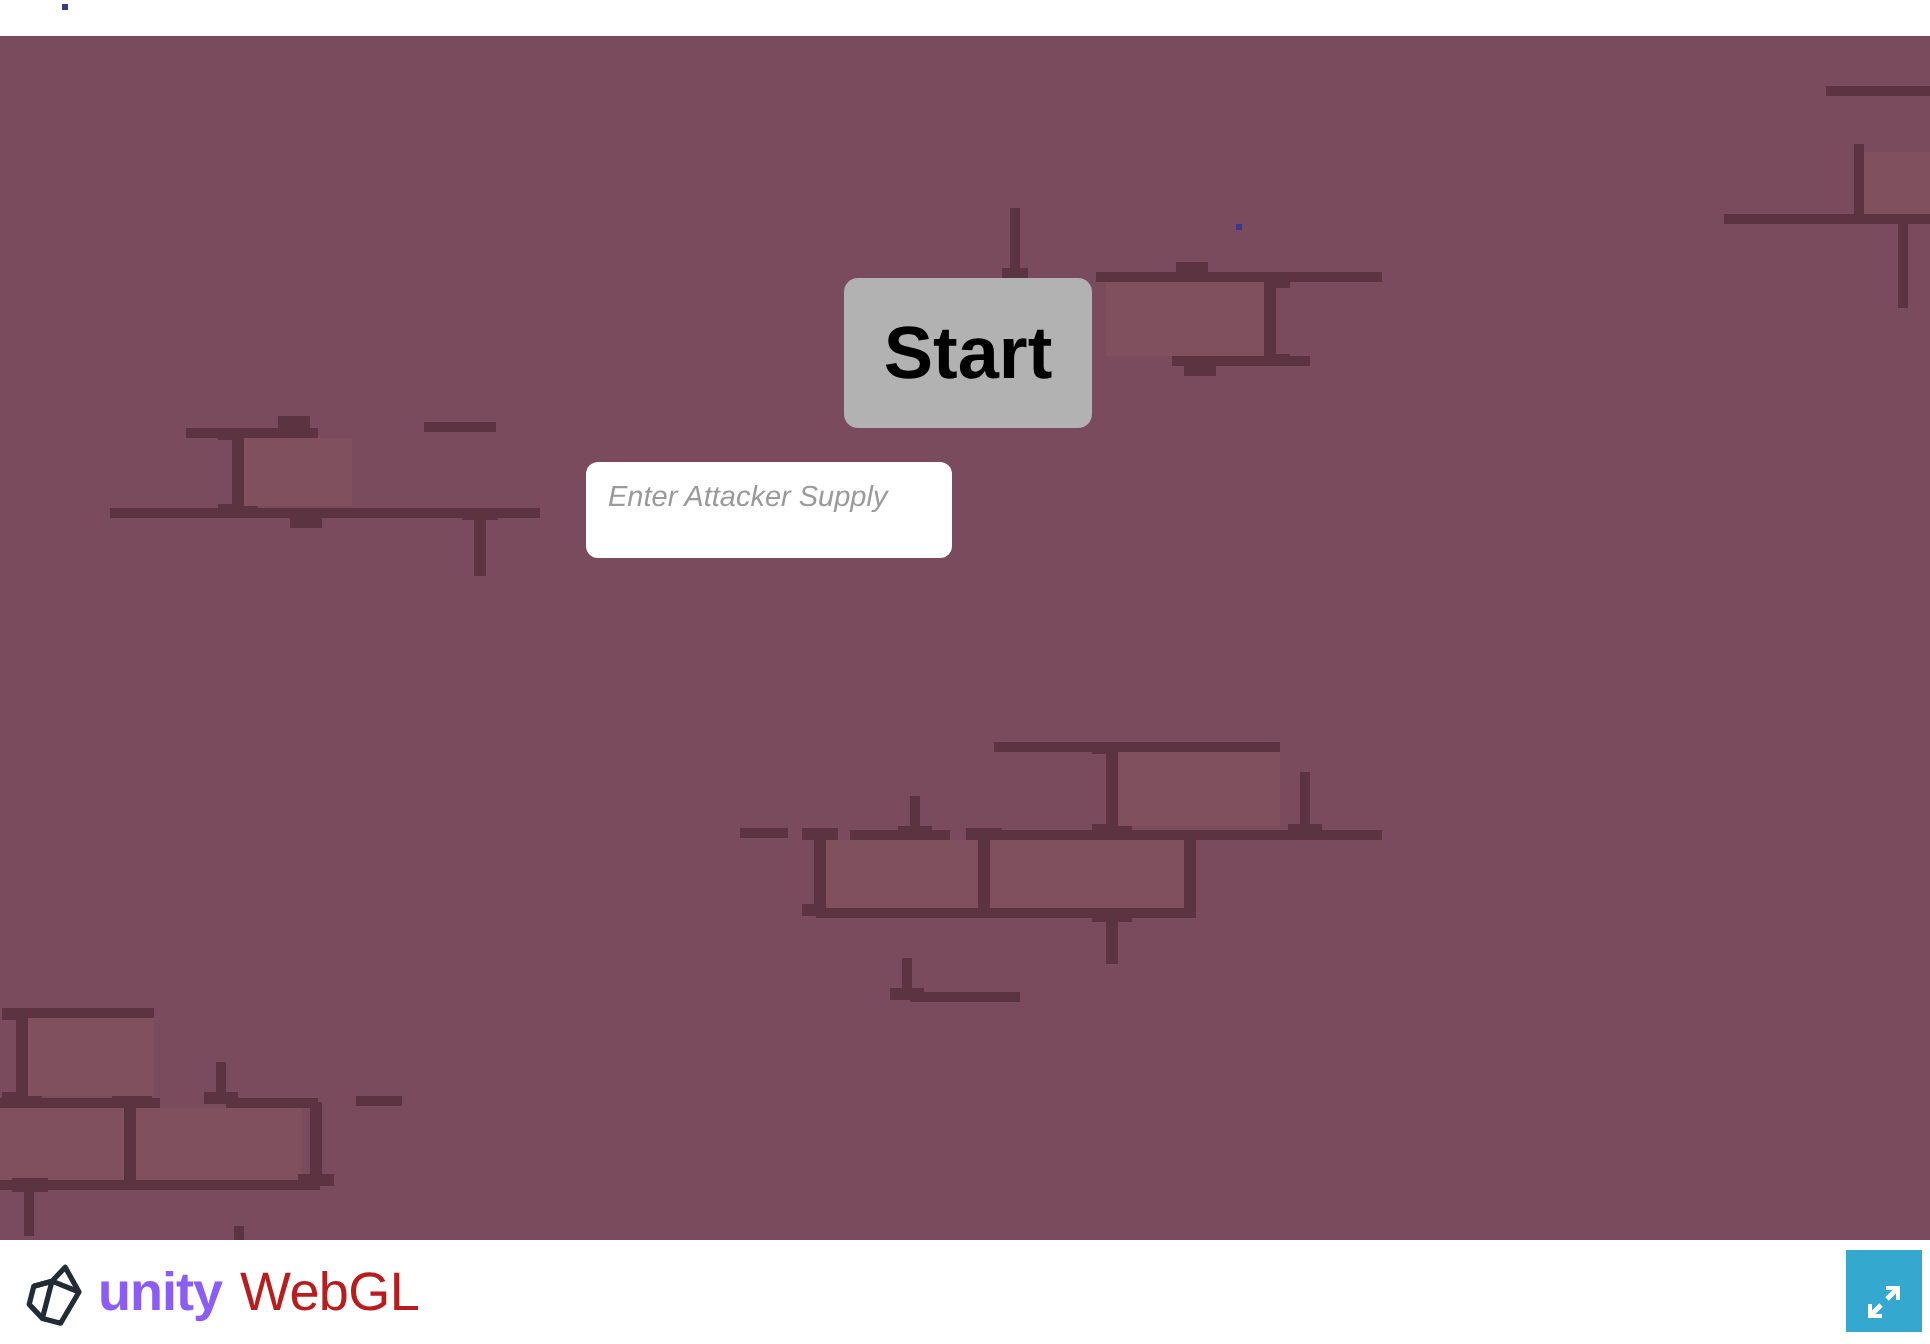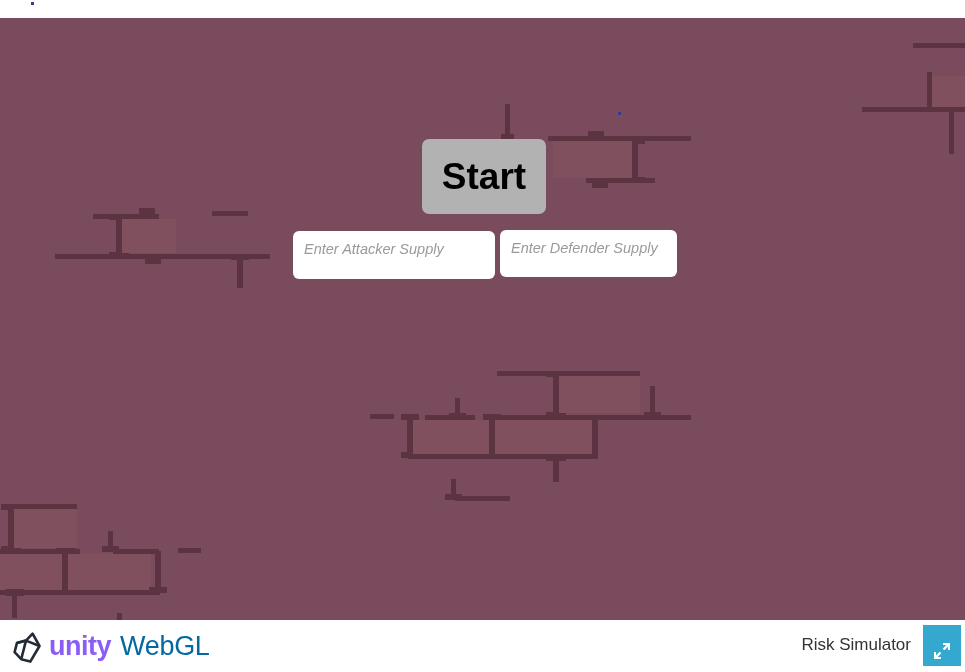--- a/index.html
+++ b/index.html
@@ -88,21 +88,21 @@
     overflow: hidden;
     line-height: 18px;
     outline: none;
   }
   .game-input::placeholder {
     color: #9a9a9a;
     font-style: italic;
     opacity: 1;
   }
 
-  #input-attacker-supply { left: 293px; top: 213px; width: 202px; height: 48px; }
+  #input-attacker-supply { left: 293px; top: 213px; width: 183px; height: 48px; }
   #input-defender-supply { left: 500px; top: 212px; width: 177px; height: 47px; }
   #input-attack-stop     { left: 293px; top: 276px; width: 177px; height: 48px; }
 
   
   #footer {
     position: absolute;
     left: 0;
     top: 620px;
     width: 965px;
     height: 52px;
@@ -124,21 +124,21 @@
     font-weight: bold;
     color: #8b5cf6;
     margin-left: 6px;
     letter-spacing: -0.5px;
     line-height: 30px;
   }
   #webgl-wordmark {
     font-family: "Liberation Sans", sans-serif;
     font-size: 27px;
     font-weight: normal;
-    color: #0369a1;
+    color: #b91c1c;
     margin-left: 9px;
     letter-spacing: -0.3px;
     line-height: 30px;
   }
 
   #footer-title {
     position: absolute;
     right: 54px;
     top: 13px;
     font-family: "Liberation Sans", sans-serif;
@@ -257,41 +257,39 @@
       <div class="brick-line" style="left:12px; top:575px; width:5px; height:25px;"></div>
       <div class="brick-line" style="left:6px; top:571px; width:18px; height:7px;"></div>
       <div class="brick-line" style="left:117px; top:595px; width:5px; height:18px;"></div>
 
     </div>
 
     <button id="start-button">Start</button>
 
     <textarea id="input-attacker-supply" class="game-input" placeholder="Enter Attacker Supply" style=""></textarea>
 
-    <textarea id="input-defender-supply" class="game-input" placeholder="Enter Defender Supply" style=""></textarea>
 
 
   </div>
 
   <div id="footer">
 
     <div id="unity-logo-group">
       <span>
         <svg id="unity-mark" width="34" height="34" viewBox="0 0 34 34" aria-hidden="true">
           <path d="M30.5 17 L21.3 32.6 L12.2 30.2 L5.6 23.2 L7.9 14.1 L17 11.6 L23.6 4.6 Z" fill="none" stroke="#222c37" stroke-width="2.6" stroke-linejoin="round"></path>
           <path d="M17 11.6 L12.2 30.2" fill="none" stroke="#222c37" stroke-width="2.6" stroke-linejoin="round"></path>
           <path d="M17 11.6 L30.5 17" fill="none" stroke="#222c37" stroke-width="2.6" stroke-linejoin="round"></path>
           <path d="M17 11.6 L7.9 14.1" fill="none" stroke="#222c37" stroke-width="2.6" stroke-linejoin="round"></path>
         </svg>
       </span>
       <span id="unity-wordmark">unity</span>
       <span id="webgl-wordmark">WebGL</span>
     </div>
 
-    <div id="footer-title">Risk Simulator</div>
 
     <button id="fullscreen-button">
       <span>
         <svg width="18" height="18" viewBox="0 0 18 18" aria-hidden="true">
           <path d="M10 2 L16 2 L16 8" fill="none" stroke="#ffffff" stroke-width="2"></path>
           <path d="M16 2 L10.5 7.5" fill="none" stroke="#ffffff" stroke-width="2.4"></path>
           <path d="M8 16 L2 16 L2 10" fill="none" stroke="#ffffff" stroke-width="2"></path>
           <path d="M2 16 L7.5 10.5" fill="none" stroke="#ffffff" stroke-width="2.4"></path>
         </svg>
       </span>

